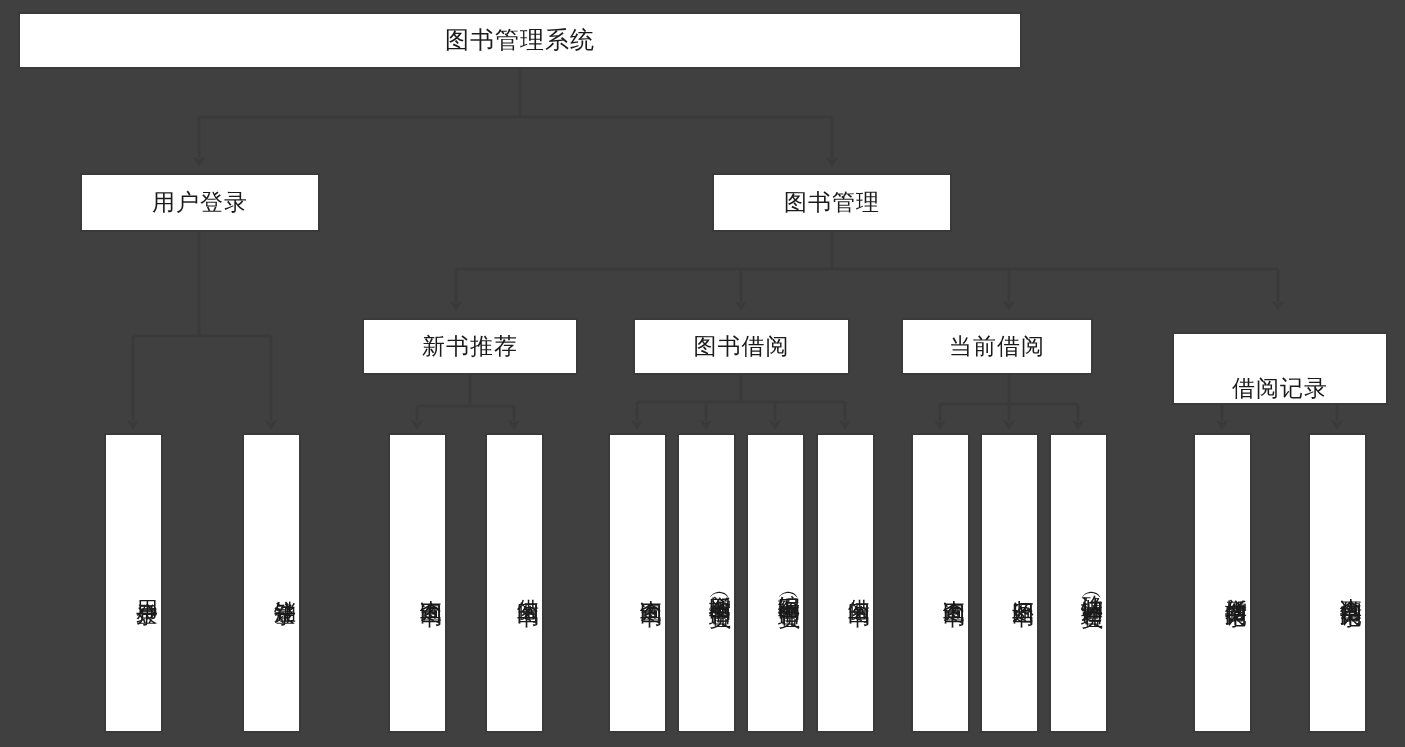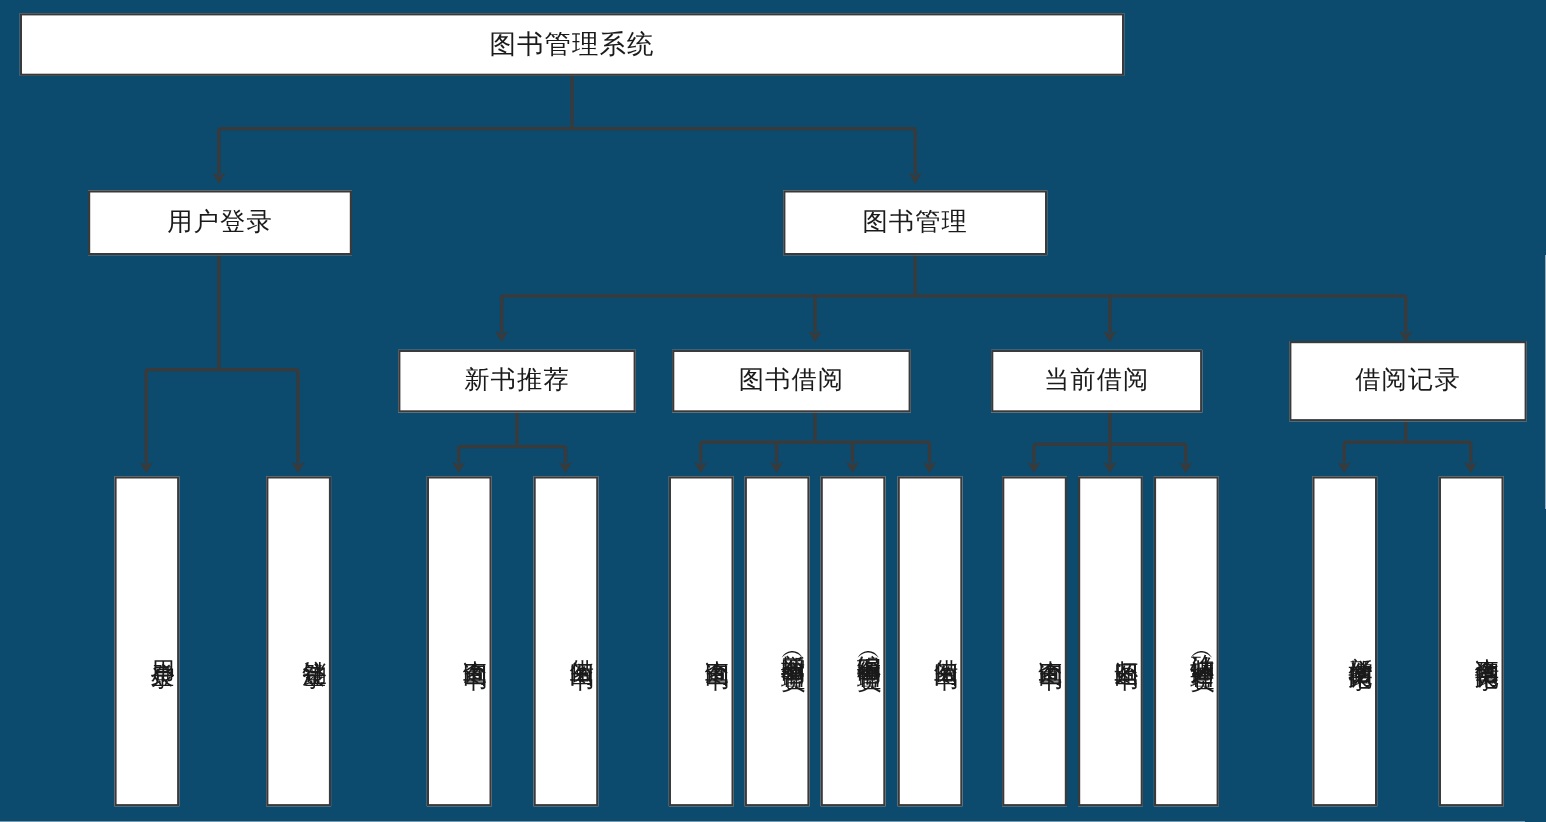--- a/index.html
+++ b/index.html
@@ -7,21 +7,21 @@
     padding: 0;
     background: #ffffff;
   }
   body {
     font-family: "DejaVu Sans", "Liberation Sans", sans-serif;
   }
   #canvas {
     position: relative;
     width: 1405px;
     height: 747px;
-    background: #0c4a6e;
+    background: #404040;
     overflow: hidden;
   }
   #edges {
     position: absolute;
     left: 0;
     top: 0;
     width: 1405px;
     height: 747px;
     pointer-events: none;
   }
@@ -131,27 +131,27 @@
   <div class="node horiz" style="left:80px; top:173px; width:240px; height:59px;">
     <span>用户登录</span>
   </div>
   <div class="node horiz" style="left:712px; top:173px; width:240px; height:59px;">
     <span>图书管理</span>
   </div>
 
   <div class="node horiz" style="left:362px; top:318px; width:216px; height:57px;">
     <span>新书推荐</span>
   </div>
-  <div class="node horiz" style="left:611px; top:318px; width:217px; height:57px;">
+  <div class="node horiz" style="left:633px; top:318px; width:217px; height:57px;">
     <span>图书借阅</span>
   </div>
   <div class="node horiz" style="left:901px; top:318px; width:192px; height:57px;">
     <span>当前借阅</span>
   </div>
-  <div class="node horiz" style="left:1172px; top:310px; width:216px; height:73px;">
+  <div class="node horiz" style="left:1172px; top:332px; width:216px; height:73px;align-items:flex-end;">
     <span>借阅记录</span>
   </div>
 
   <div class="node vert" style="left:104px; top:433px; width:59px; height:300px;">
     <span>用户登录</span>
   </div>
   <div class="node vert" style="left:242px; top:433px; width:59px; height:300px;">
     <span>注销登录</span>
   </div>
 

